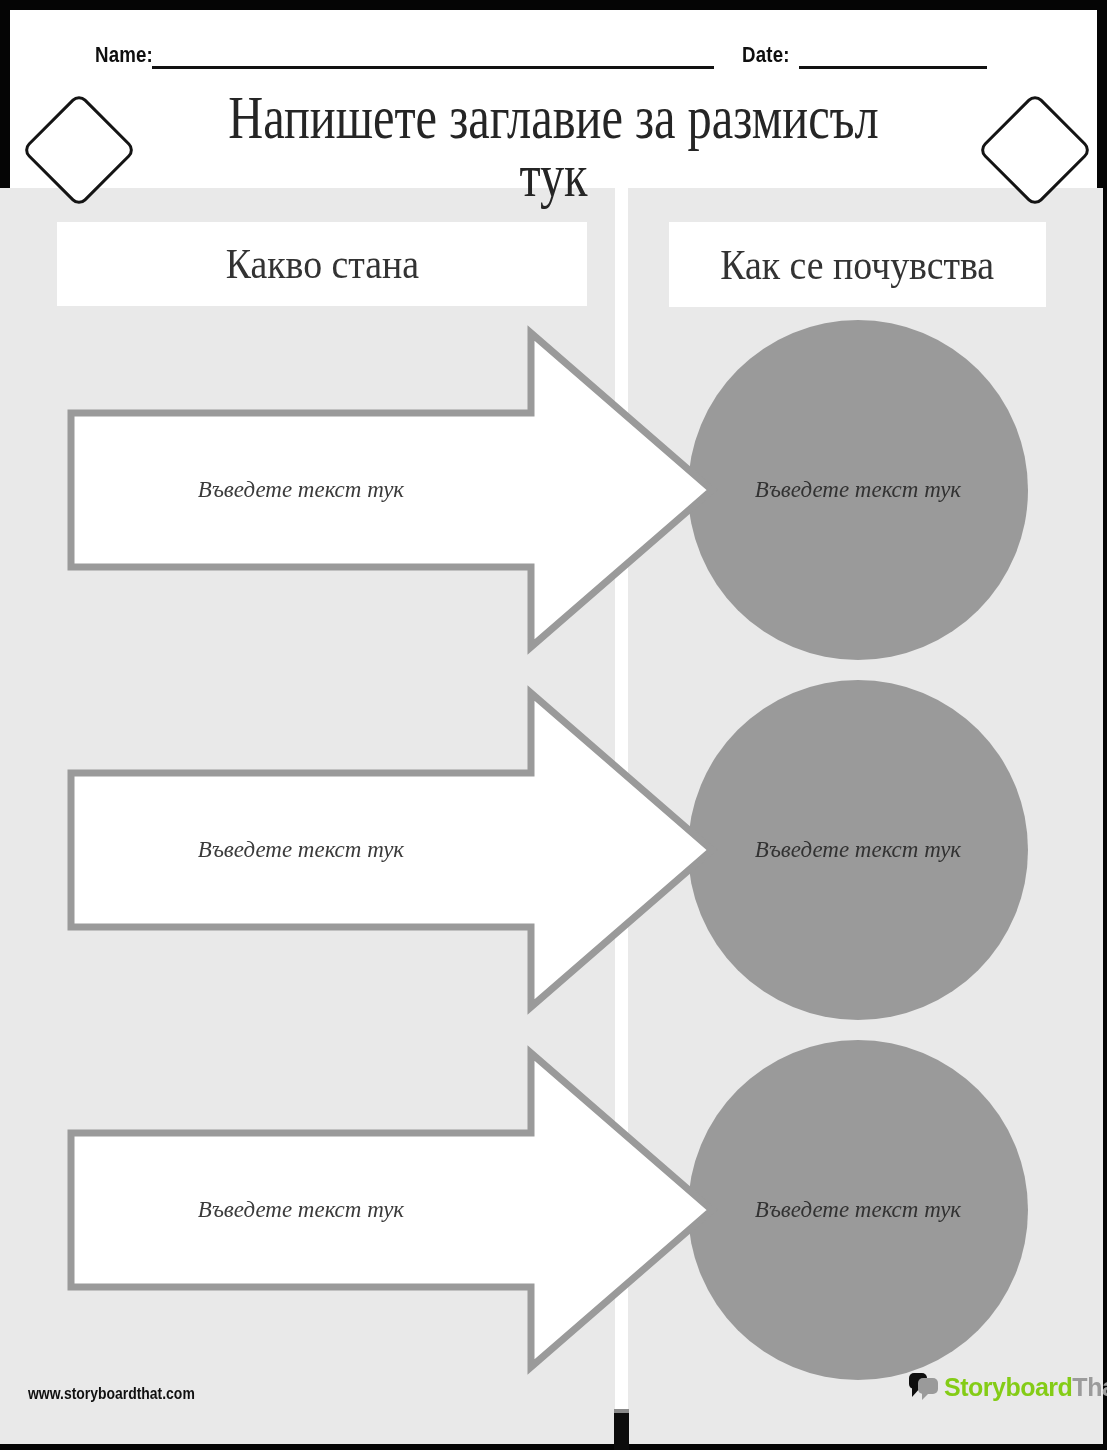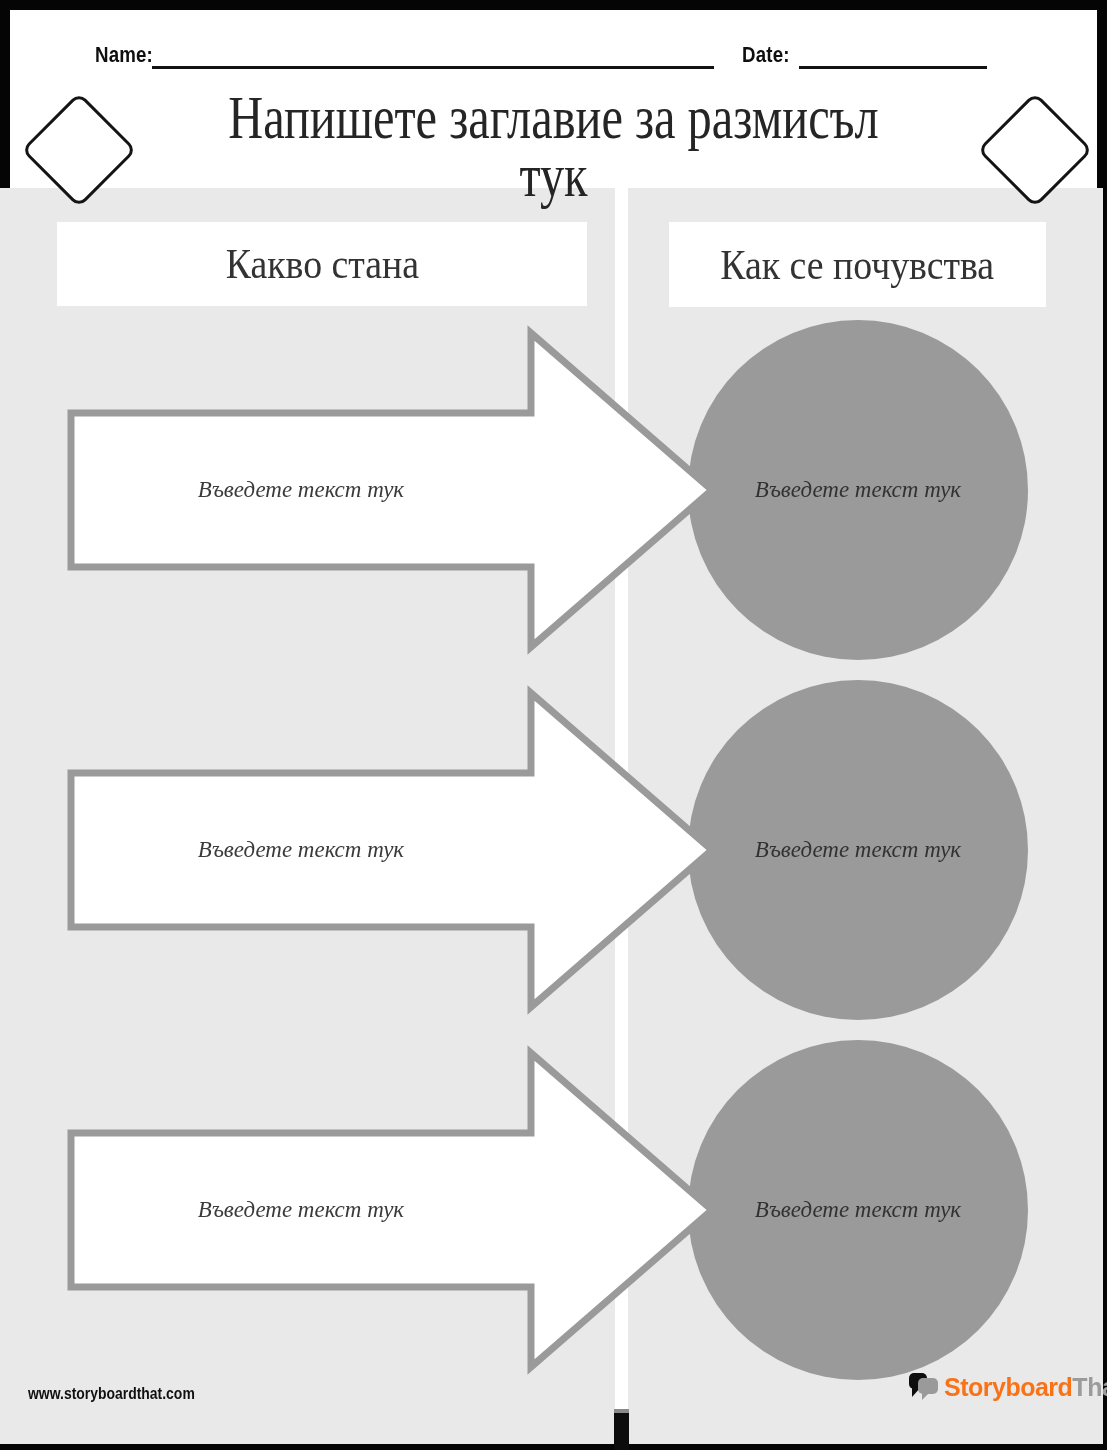--- a/index.html
+++ b/index.html
@@ -53,21 +53,21 @@
 
   
   .divider-cap{position:absolute;left:614px;top:1409px;width:15px;height:5px;background:#8a8a8a;z-index:3;}
   .divider-bar{position:absolute;left:614px;top:1413px;width:15px;height:37px;background:#0c0c0c;z-index:3;}
 
   
   .site-url{position:absolute;left:28px;top:1384px;font-size:17px;font-weight:bold;color:#101010;
         transform:scaleX(.82);transform-origin:0 50%;z-index:4;}
   .logo{position:absolute;left:908px;top:1372px;height:30px;display:flex;align-items:center;z-index:4;}
   .logo-text{font-size:25px;font-weight:600;letter-spacing:-.5px;margin-left:4px;white-space:nowrap;}
-  .logo-text .dark{color:#f97316;}
+  .logo-text .dark{color:#84cc16;}
   .logo-text .lite{color:#9b9b9b;}
 </style>
 </head>
 <body>
 
 <div id="page">
   <div class="sheet"></div>
 
   <div class="panel panel-left"></div>
   <div class="panel panel-right"></div>

